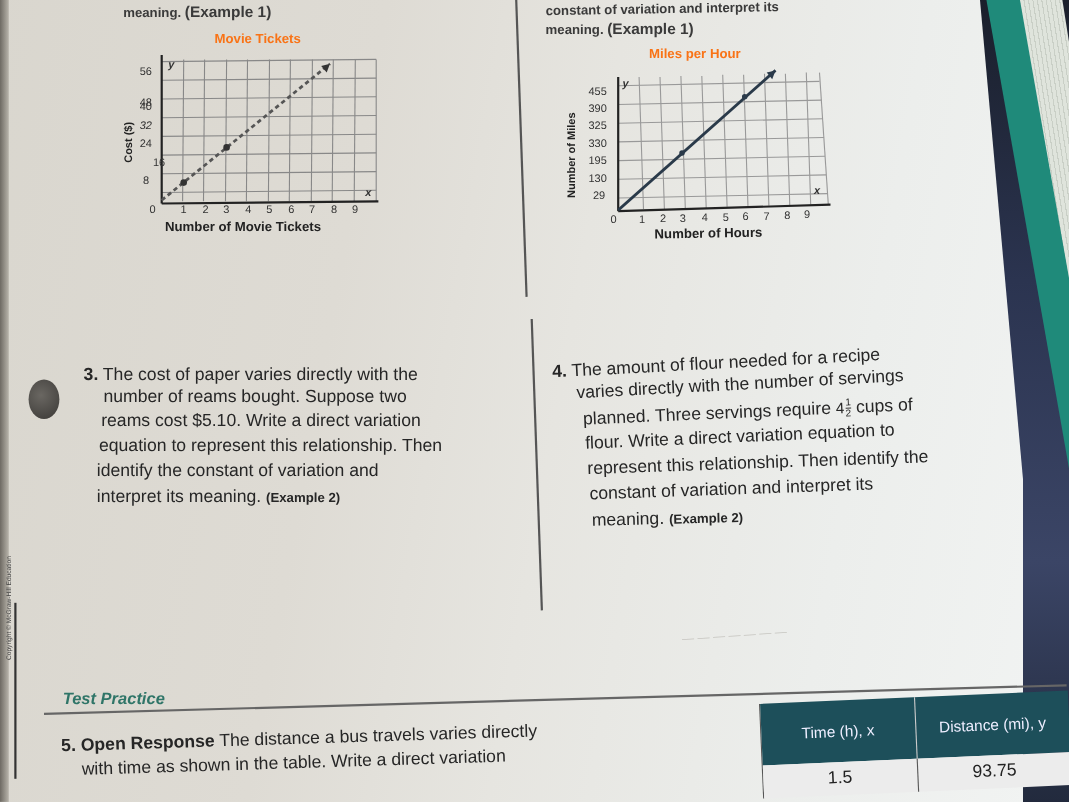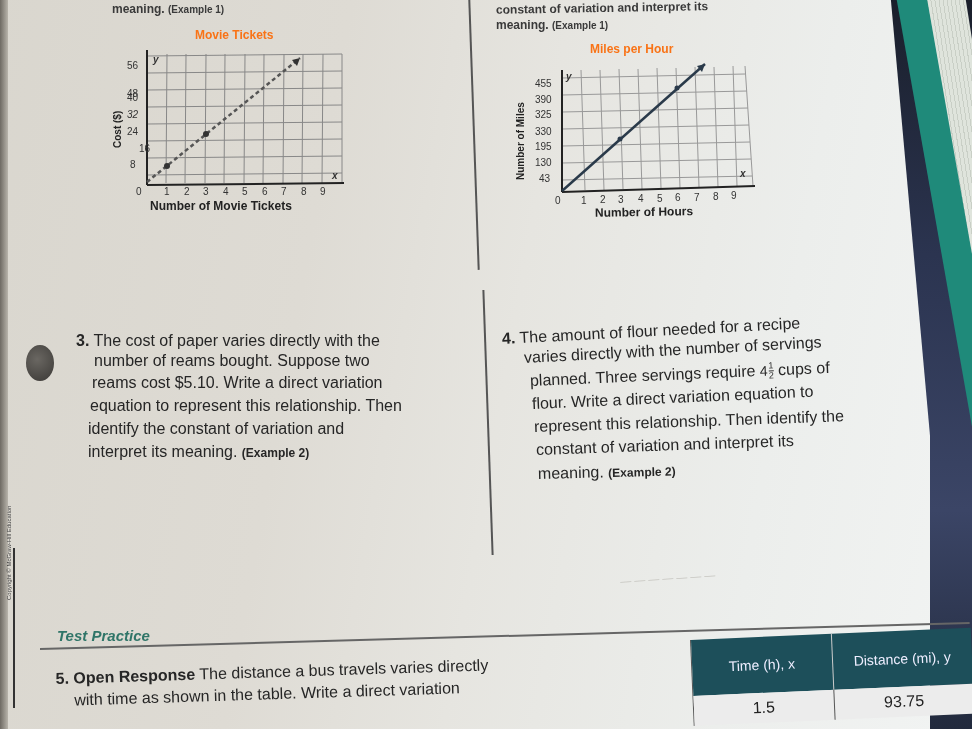--- a/index.html
+++ b/index.html
@@ -31,21 +31,21 @@
     position:absolute; left:0; top:0; width:8px; height:729px;
     background:linear-gradient(90deg,#6e6a63,#b8b4ab);
   }
   .hole {
     position:absolute; left:26px; top:345px; width:28px; height:36px; border-radius:50%;
     background:radial-gradient(circle at 40% 40%,#6a6762,#3a3835);
   }
   .divider-v { position:absolute; width:1.5px; background:#555; }
   .txt { position:absolute; color:#2a2a2a; white-space:nowrap; }
   .small { font-size:12px; font-weight:bold; color:#3a3a3a; }
-  .ex { font-size:10px; font-weight:bold; }
+  .ex { font-size:14px; font-weight:bold; }
   .q { font-size:16px; line-height:22px; color:#262626; }
   .qn { font-weight:bold; }
   .chart { position:absolute; }
   .chart svg { position:absolute; left:0; top:0; overflow:visible; }
   .chart-title { position:absolute; font-weight:bold; font-size:12px; color:#f97316; white-space:nowrap; }
   .xlab { position:absolute; font-weight:bold; font-size:12px; color:#222; white-space:nowrap; }
   .ylab { position:absolute; font-weight:bold; font-size:10px; color:#222; white-space:nowrap; transform:rotate(-90deg); transform-origin:left top; }
   .tick { position:absolute; font-size:10px; color:#333; }
   .test-practice { position:absolute; left:57px; top:627px; font-size:15px; font-weight:bold; color:#2f7568; font-style:italic; }
   .tp-line { position:absolute; left:40px; top:648px; width:930px; height:1.5px; background:#666; transform:rotate(-1.6deg); transform-origin:left; }
@@ -172,21 +172,21 @@
     <circle cx="172" cy="48" r="2.5" fill="#2a3a4a"></circle>
   </svg>
   <div class="tick" style="left:61px; top:31px; font-style:italic; font-weight:bold;">y</div>
   <div class="tick" style="left:235px; top:128px; font-style:italic; font-weight:bold;">x</div>
   <div class="tick" style="left:30px; top:38px;">455</div>
   <div class="tick" style="left:30px; top:54px;">390</div>
   <div class="tick" style="left:30px; top:69px;">325</div>
   <div class="tick" style="left:30px; top:86px;">330</div>
   <div class="tick" style="left:30px; top:101px;">195</div>
   <div class="tick" style="left:30px; top:117px;">130</div>
-  <div class="tick" style="left:34px; top:133px;">43</div>
+  <div class="tick" style="left:34px; top:133px;">29</div>
   <div class="tick" style="left:50px; top:155px;">0</div>
   <div class="tick" style="left:76px; top:155px;">1</div>
   <div class="tick" style="left:95px; top:154px;">2</div>
   <div class="tick" style="left:113px; top:154px;">3</div>
   <div class="tick" style="left:133px; top:153px;">4</div>
   <div class="tick" style="left:152px; top:153px;">5</div>
   <div class="tick" style="left:170px; top:152px;">6</div>
   <div class="tick" style="left:189px; top:152px;">7</div>
   <div class="tick" style="left:208px; top:151px;">8</div>
   <div class="tick" style="left:226px; top:150px;">9</div>

